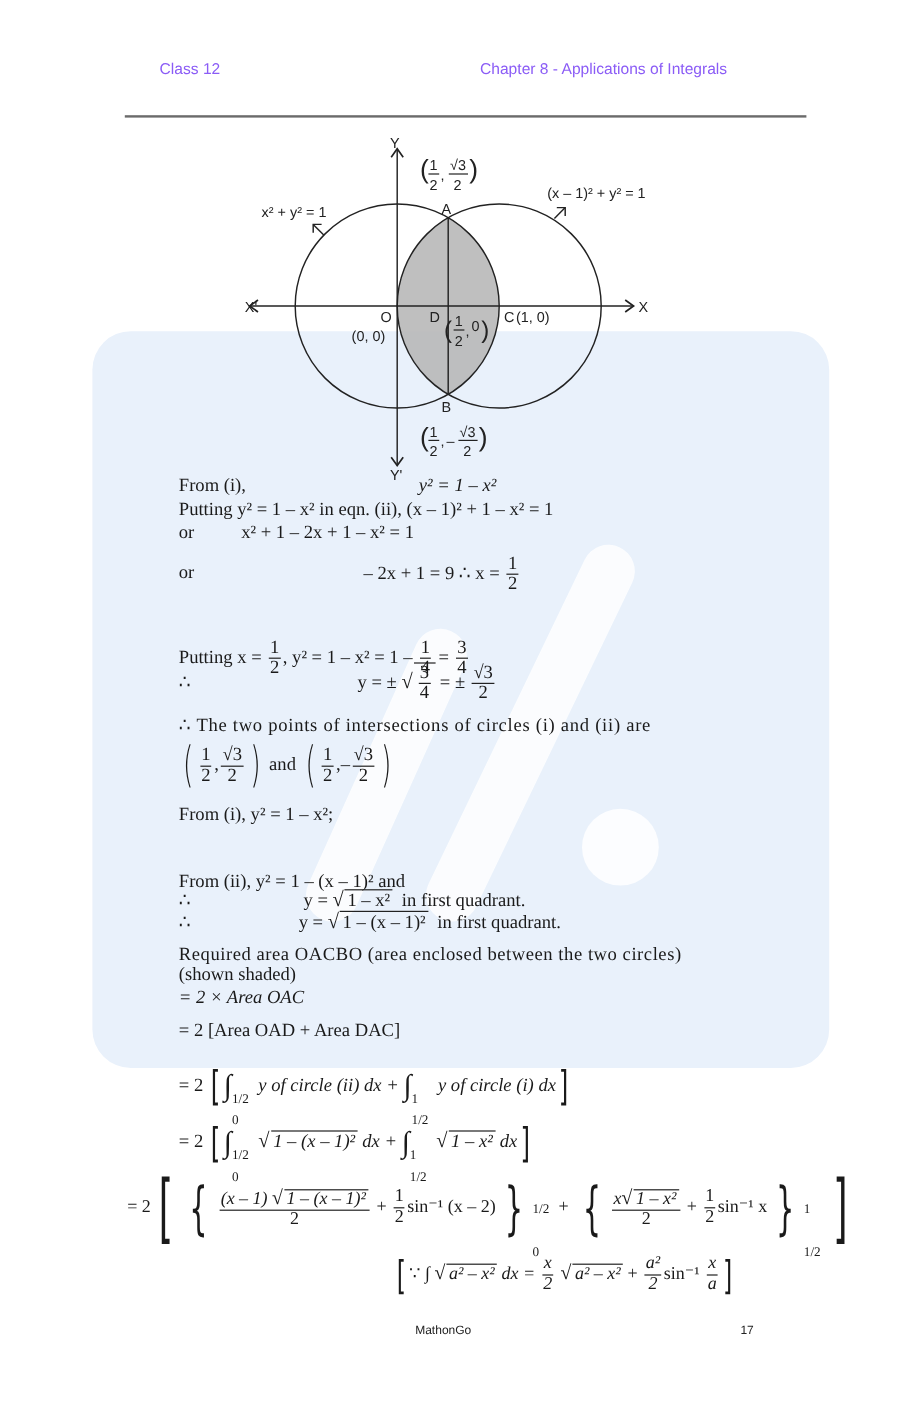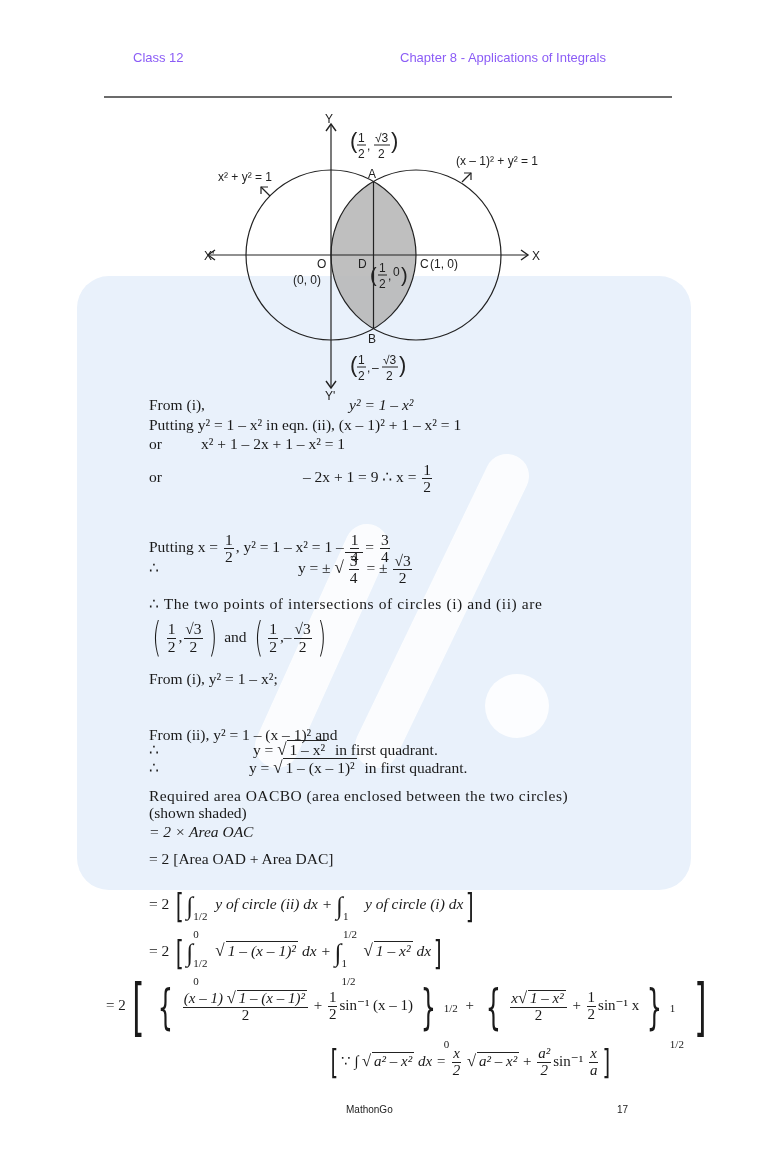--- a/index.html
+++ b/index.html
@@ -183,21 +183,21 @@
   <span class="big-brack">[</span><span class="intg">∫</span><span class="limits"><span>1/2</span><span>0</span></span>
   <span class="rad">√</span><span class="sqrt it">1 – (x – 1)²</span>
   <span class="it">dx +</span>
   <span class="intg">∫</span><span class="limits"><span>1</span><span>1/2</span></span>
   <span class="rad">√</span><span class="sqrt it">1 – x²</span>
   <span class="it">dx</span><span class="big-brack">]</span>
 </div>
 <div class="line" style="top:960px; left:106px; font-size:15px;">
   <span>= 2</span><span class="huge-brack">[</span><span class="brace">{</span><span class="frac"><span class="num"><span class="it">(x – 1)</span> <span class="rad">√</span><span class="sqrt it">1 – (x – 1)²</span></span><span>2</span></span>
   <span>+</span>
-  <span class="frac"><span class="num">1</span><span>2</span></span><span>sin⁻¹ (x – 1)</span><span class="brace">}</span><span class="limits"><span>1/2</span><span style="margin-top:18px;">0</span></span>
+  <span class="frac"><span class="num">1</span><span>2</span></span><span>sin⁻¹ (x – 2)</span><span class="brace">}</span><span class="limits"><span>1/2</span><span style="margin-top:18px;">0</span></span>
   <span>+</span>
   <span class="brace">{</span><span class="frac"><span class="num"><span class="it">x</span><span class="rad">√</span><span class="sqrt it">1 – x²</span></span><span>2</span></span>
   <span>+</span>
   <span class="frac"><span class="num">1</span><span>2</span></span><span>sin⁻¹ x</span><span class="brace">}</span><span class="limits"><span>1</span><span style="margin-top:18px;">1/2</span></span><span class="huge-brack">]</span>
 </div>
 <div class="line" style="top:1046px; left:328px; font-size:15px;">
   <span class="big-brack">[</span><span>∵ ∫</span>
   <span class="rad">√</span><span class="sqrt it">a² – x²</span>
   <span class="it">dx =</span>
   <span class="frac it"><span class="num">x</span><span>2</span></span>

